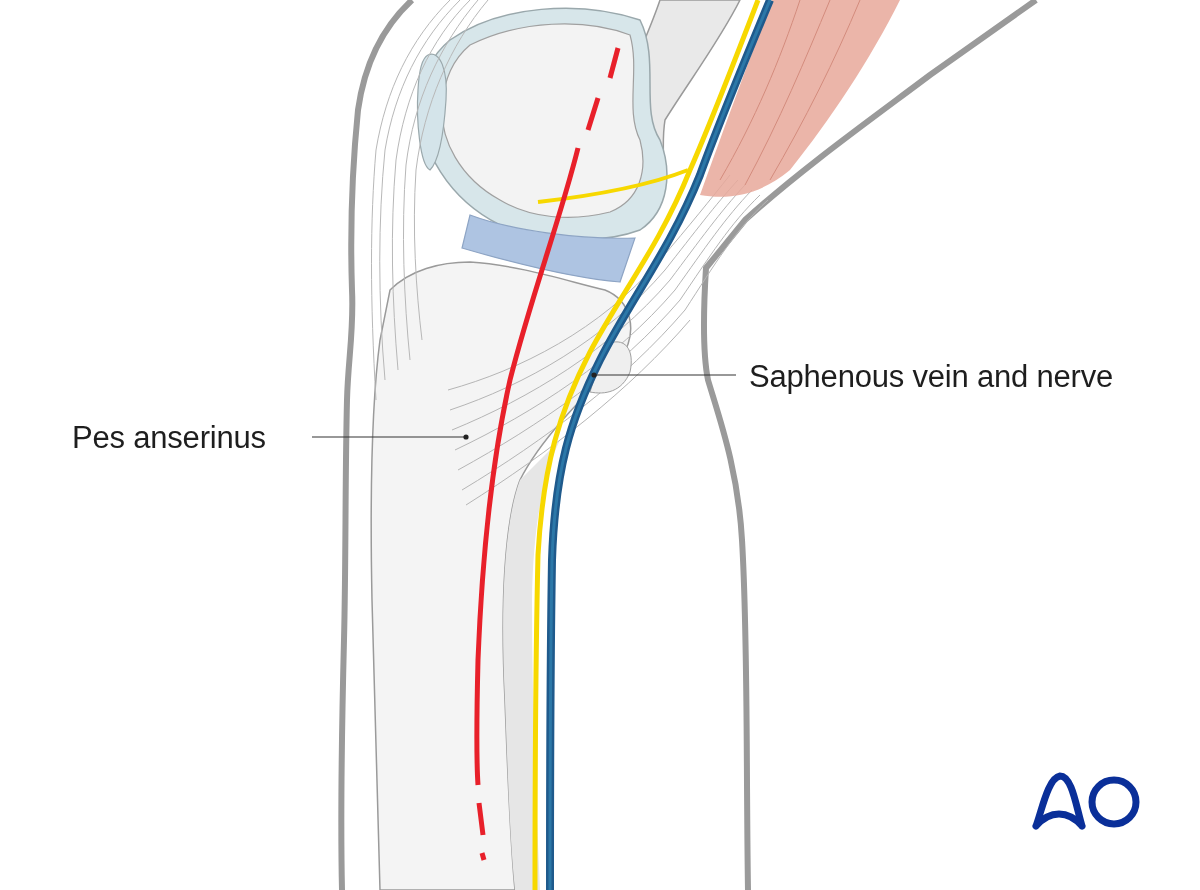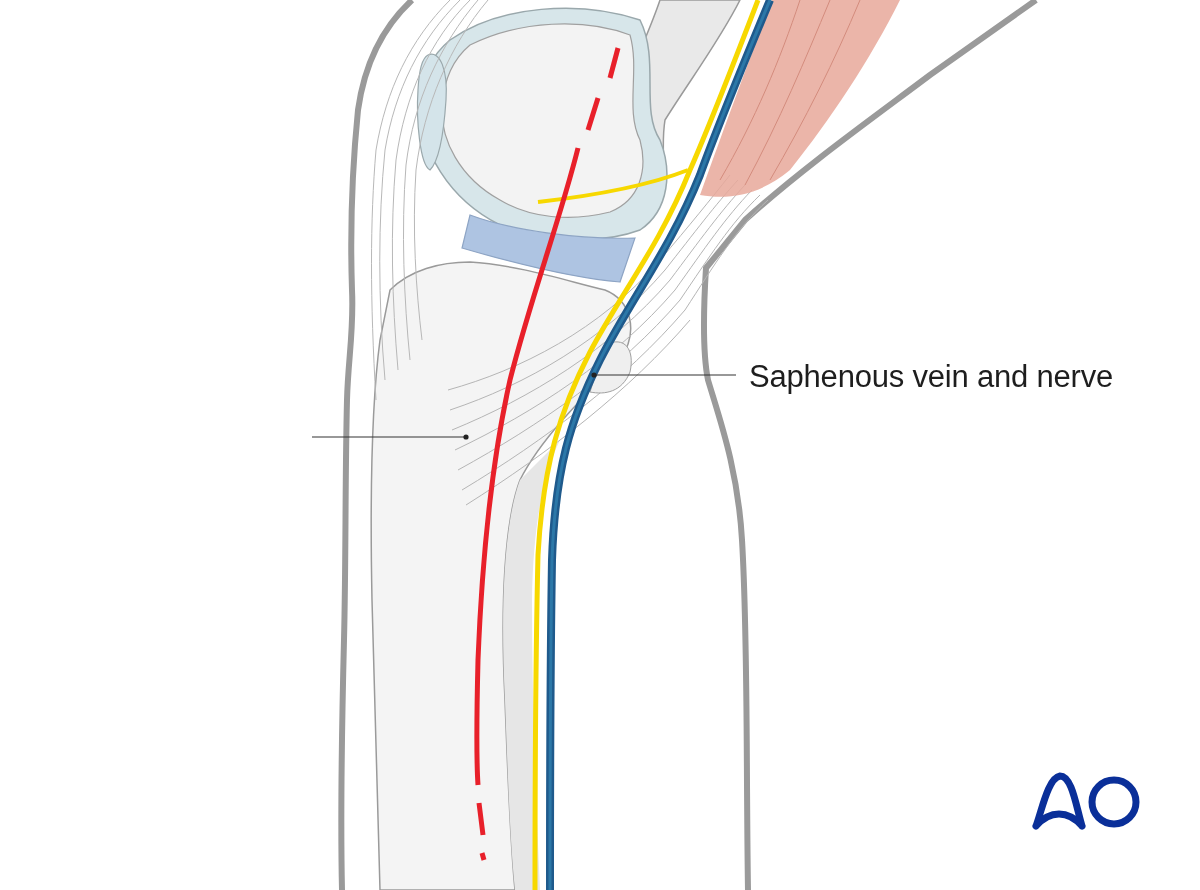--- a/index.html
+++ b/index.html
@@ -79,18 +79,19 @@
       <line x1="594" y1="375" x2="736" y2="375" stroke="#333" stroke-width="1.2"></line>
       <circle cx="594" cy="375" r="2.6" fill="#222"></circle>
     </g>
     <g>
       <line x1="312" y1="437" x2="466" y2="437" stroke="#333" stroke-width="1.2"></line>
       <circle cx="466" cy="437" r="2.6" fill="#222"></circle>
     </g>
   </svg>
 
   <div class="label" id="label-saphenous">Saphenous vein and nerve</div>
+  <div class="label" id="label-pes">Pes anserinus</div>
 
   <svg id="ao-logo" viewBox="0 0 112 62" xmlns="http://www.w3.org/2000/svg">
     <path d="M6,56 C12,40 18,8 30,6 C42,6 46,36 52,56 M6,56 C20,40 38,40 52,56" fill="none" stroke="#0a2f99" stroke-width="7" stroke-linecap="round" stroke-linejoin="round"></path>
     <circle cx="84" cy="32" r="22" fill="none" stroke="#0a2f99" stroke-width="7"></circle>
   </svg>
 </div>
 
 </body></html>

